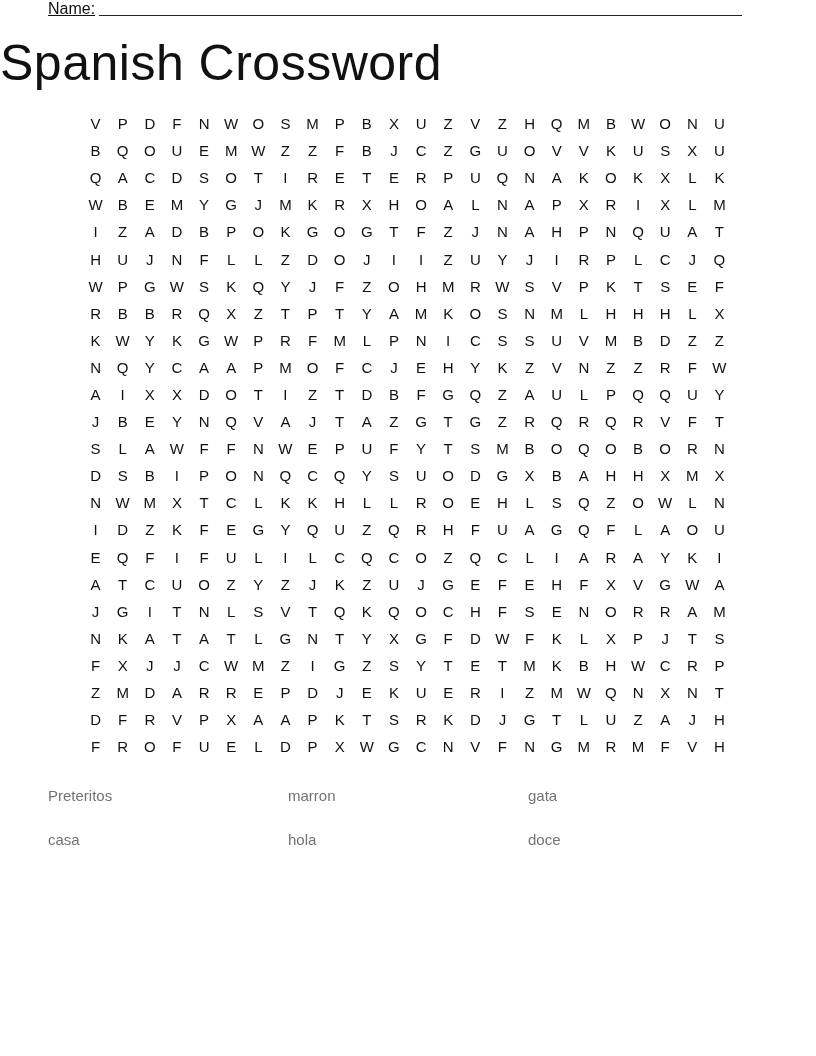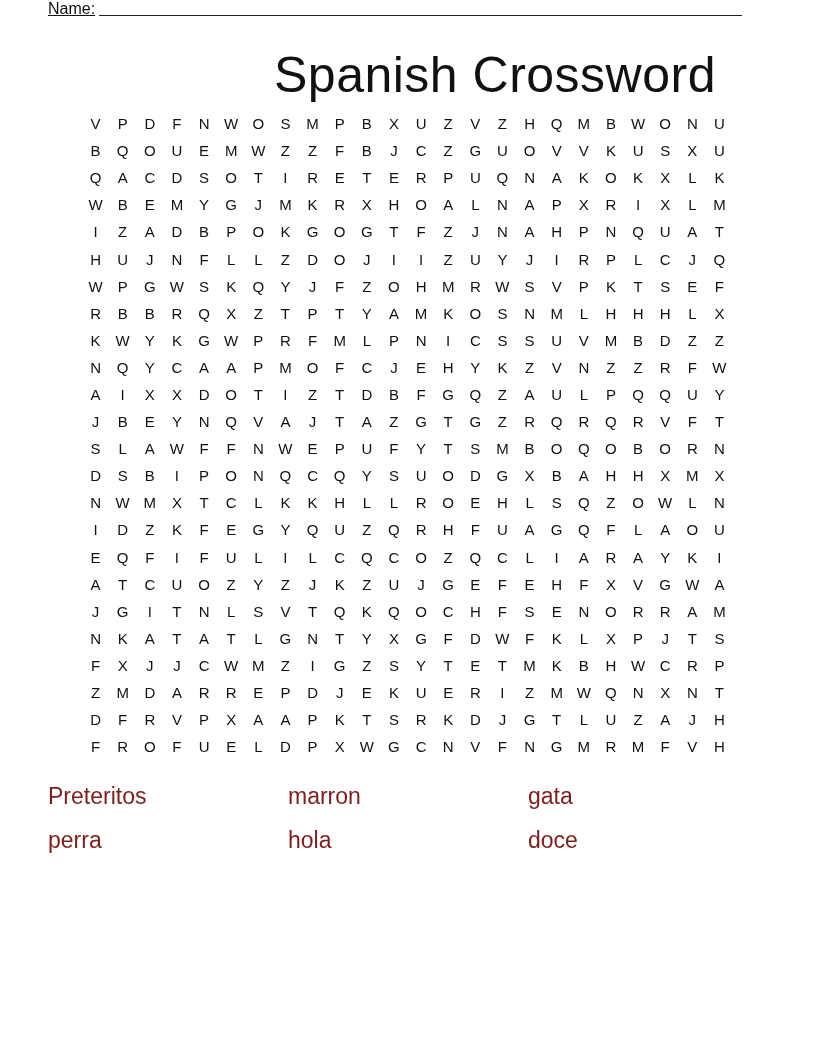--- a/index.html
+++ b/index.html
@@ -35,26 +35,26 @@
       margin-left: 4px;
       border-bottom: 1px solid #222;
       height: 16px;
       margin-bottom: 3px;
     }
     .title {
       position: absolute;
       left: 0;
       top: 32px;
       width: 704px;
-      text-align: right;
+      text-align: left;
       font-size: 50px;
       line-height: 62px;
       font-weight: normal;
       letter-spacing: 0.5px;
-      margin: 12px;
+      margin: 0;
     }
     .grid {
       position: absolute;
       left: 82px;
       top: 110px;
       display: grid;
       grid-template-columns: repeat(24, 27.13px);
       grid-auto-rows: 27.1px;
     }
     .cell {
@@ -68,23 +68,23 @@
     .words {
       position: absolute;
       left: 48px;
       top: 779px;
       width: 720px;
       display: grid;
       grid-template-columns: 240px 240px 240px;
       grid-auto-rows: 44.3px;
     }
     .word {
-      font-size: 23px;
+      font-size: 15px;
       line-height: 34px;
-      color: #7f1d1d;
+      color: #737373;
     }
   </style>
 </head>
 <body>
 
 <div class="name-line">
   <span class="label">Name:</span>
   <span class="rule"></span>
 </div>
 
@@ -666,16 +666,16 @@
     <div class="cell">M</div>
     <div class="cell">F</div>
     <div class="cell">V</div>
     <div class="cell">H</div>
   </div>
 
 <div class="words" id="words">
     <div class="word">Preteritos</div>
     <div class="word">marron</div>
     <div class="word">gata</div>
-    <div class="word">perra</div>
+    <div class="word">casa</div>
     <div class="word">hola</div>
     <div class="word">doce</div>
   </div>
 
 </body></html>

